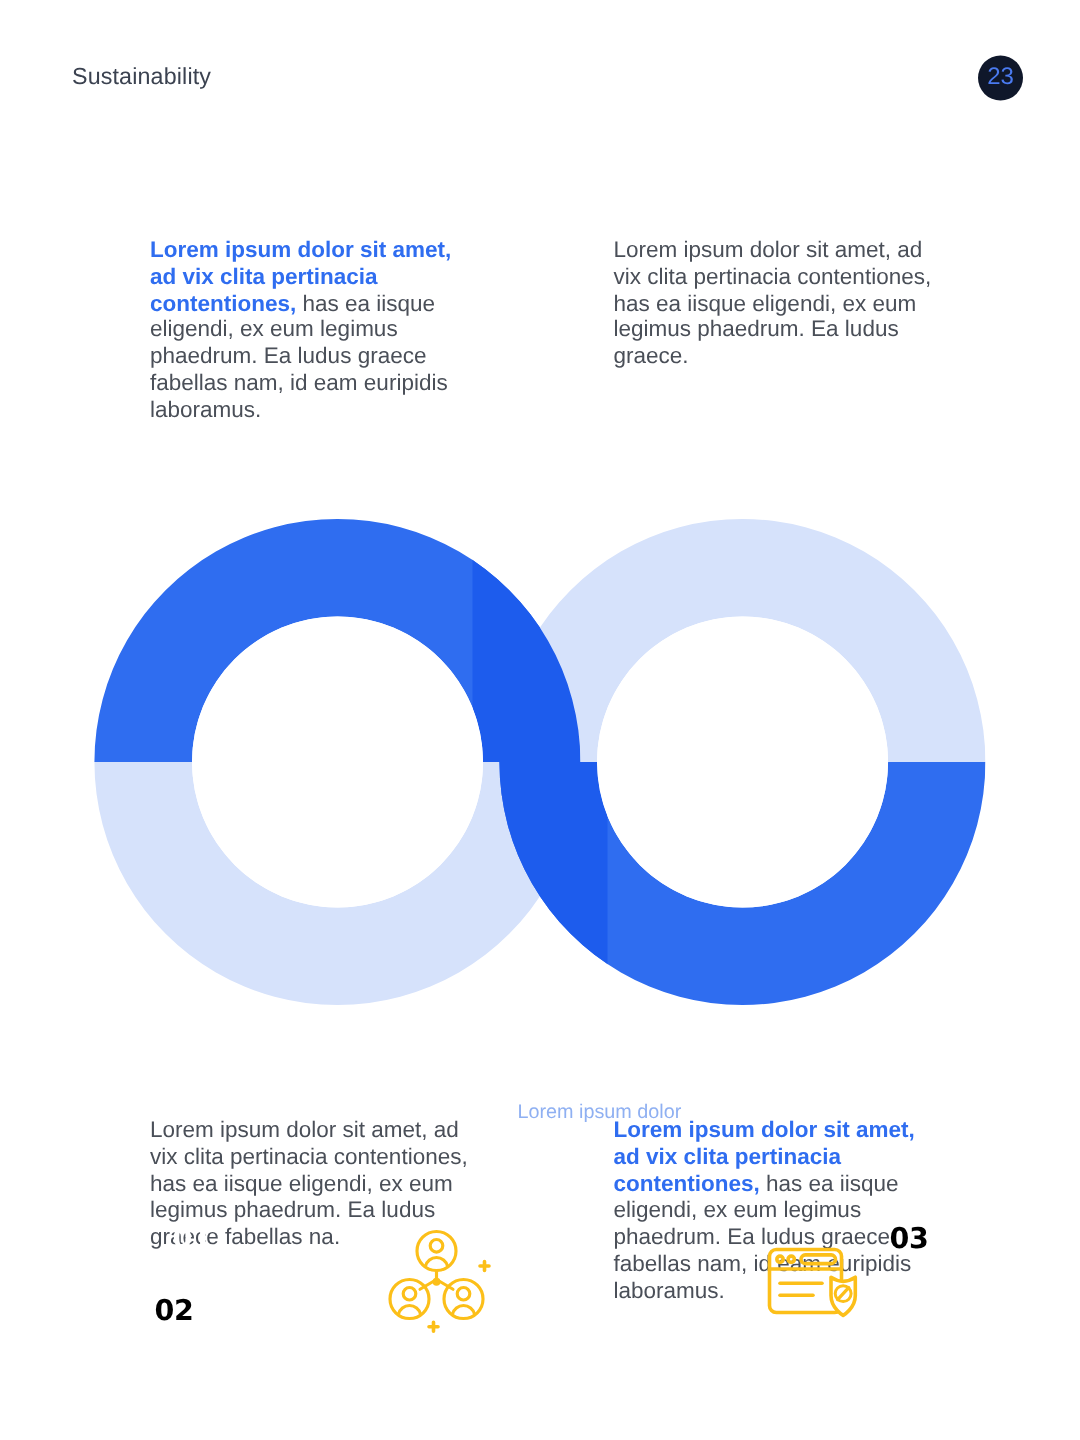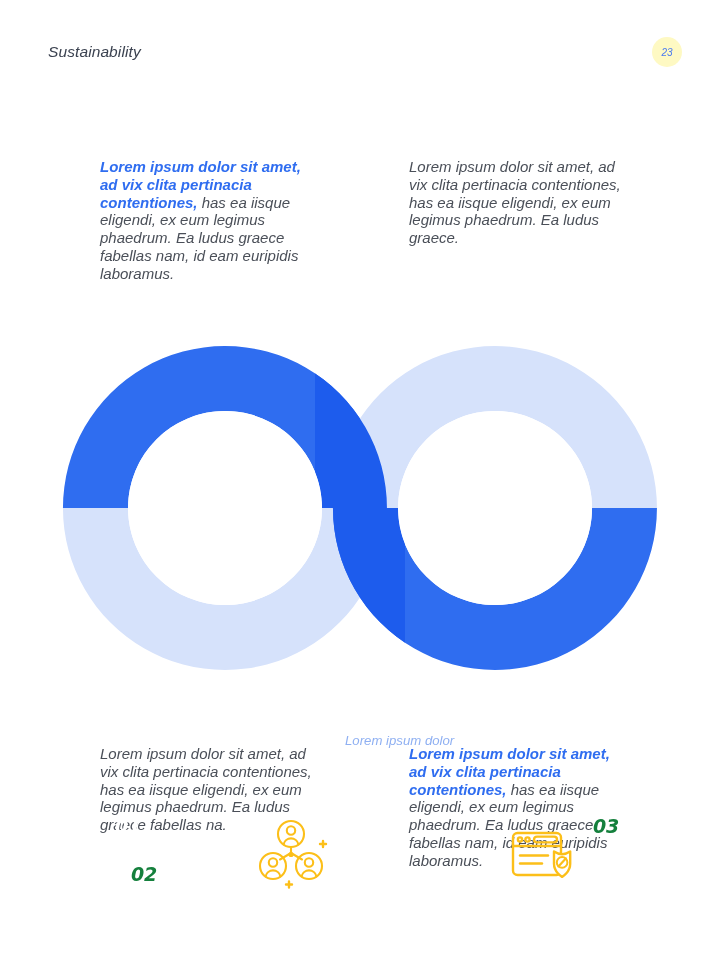--- a/index.html
+++ b/index.html
@@ -10,21 +10,20 @@
     background: #ffffff;
     font-family: "Liberation Sans", sans-serif;
     overflow: hidden;
   }
 
   .slide {
     position: relative;
     width: 720px;
     height: 960px;
     background: #ffffff;
-    font-style: italic;
   }
 
   
   .header {
     position: absolute;
     top: 36px;
     left: 48px;
     right: 38px;
     height: 32px;
     display: flex;
@@ -34,25 +33,25 @@
   .slide-title {
     font-size: 15.5px;
     color: #3b4250;
     letter-spacing: .1px;
     line-height: 1;
   }
   .page-badge {
     width: 30px;
     height: 30px;
     border-radius: 50%;
-    background: #fef9c3;
+    background: #0f172a;
     display: flex;
     align-items: center;
     justify-content: center;
-    font-size: 10px;
+    font-size: 16px;
     color: #4a7af0;
   }
 
   
   .txt {
     position: absolute;
     font-size: 15px;
     line-height: 17.8px;
     color: #4a4f58;
     width: 215px;
@@ -91,23 +90,23 @@
 
   .num {
     position: absolute;
     font-size: 19px;
     font-weight: 700;
     font-family: "DejaVu Sans", sans-serif;
     letter-spacing: -.3px;
     pointer-events: none;
   }
   .num.on-dark  { color: #ffffff; }
-  .num.on-light { color: #15803d; }
+  .num.on-light { color: #000000; }
   #num-01 { left: 43px;  top: 470px; margin-left: 12px; }
-  #num-02 { left: 43px;  top: 518px; margin-left: 28px; }
+  #num-02 { left: 43px;  top: 518px; }
   #num-03 { left: 533px; top: 470px; }
   #num-04 { left: 533px; top: 518px; }
 
   .icon-wrap {
     position: absolute;
     width: 74px;
     height: 74px;
     pointer-events: none;
   }
   #icon-left  { left: 198px; top: 472px; }

